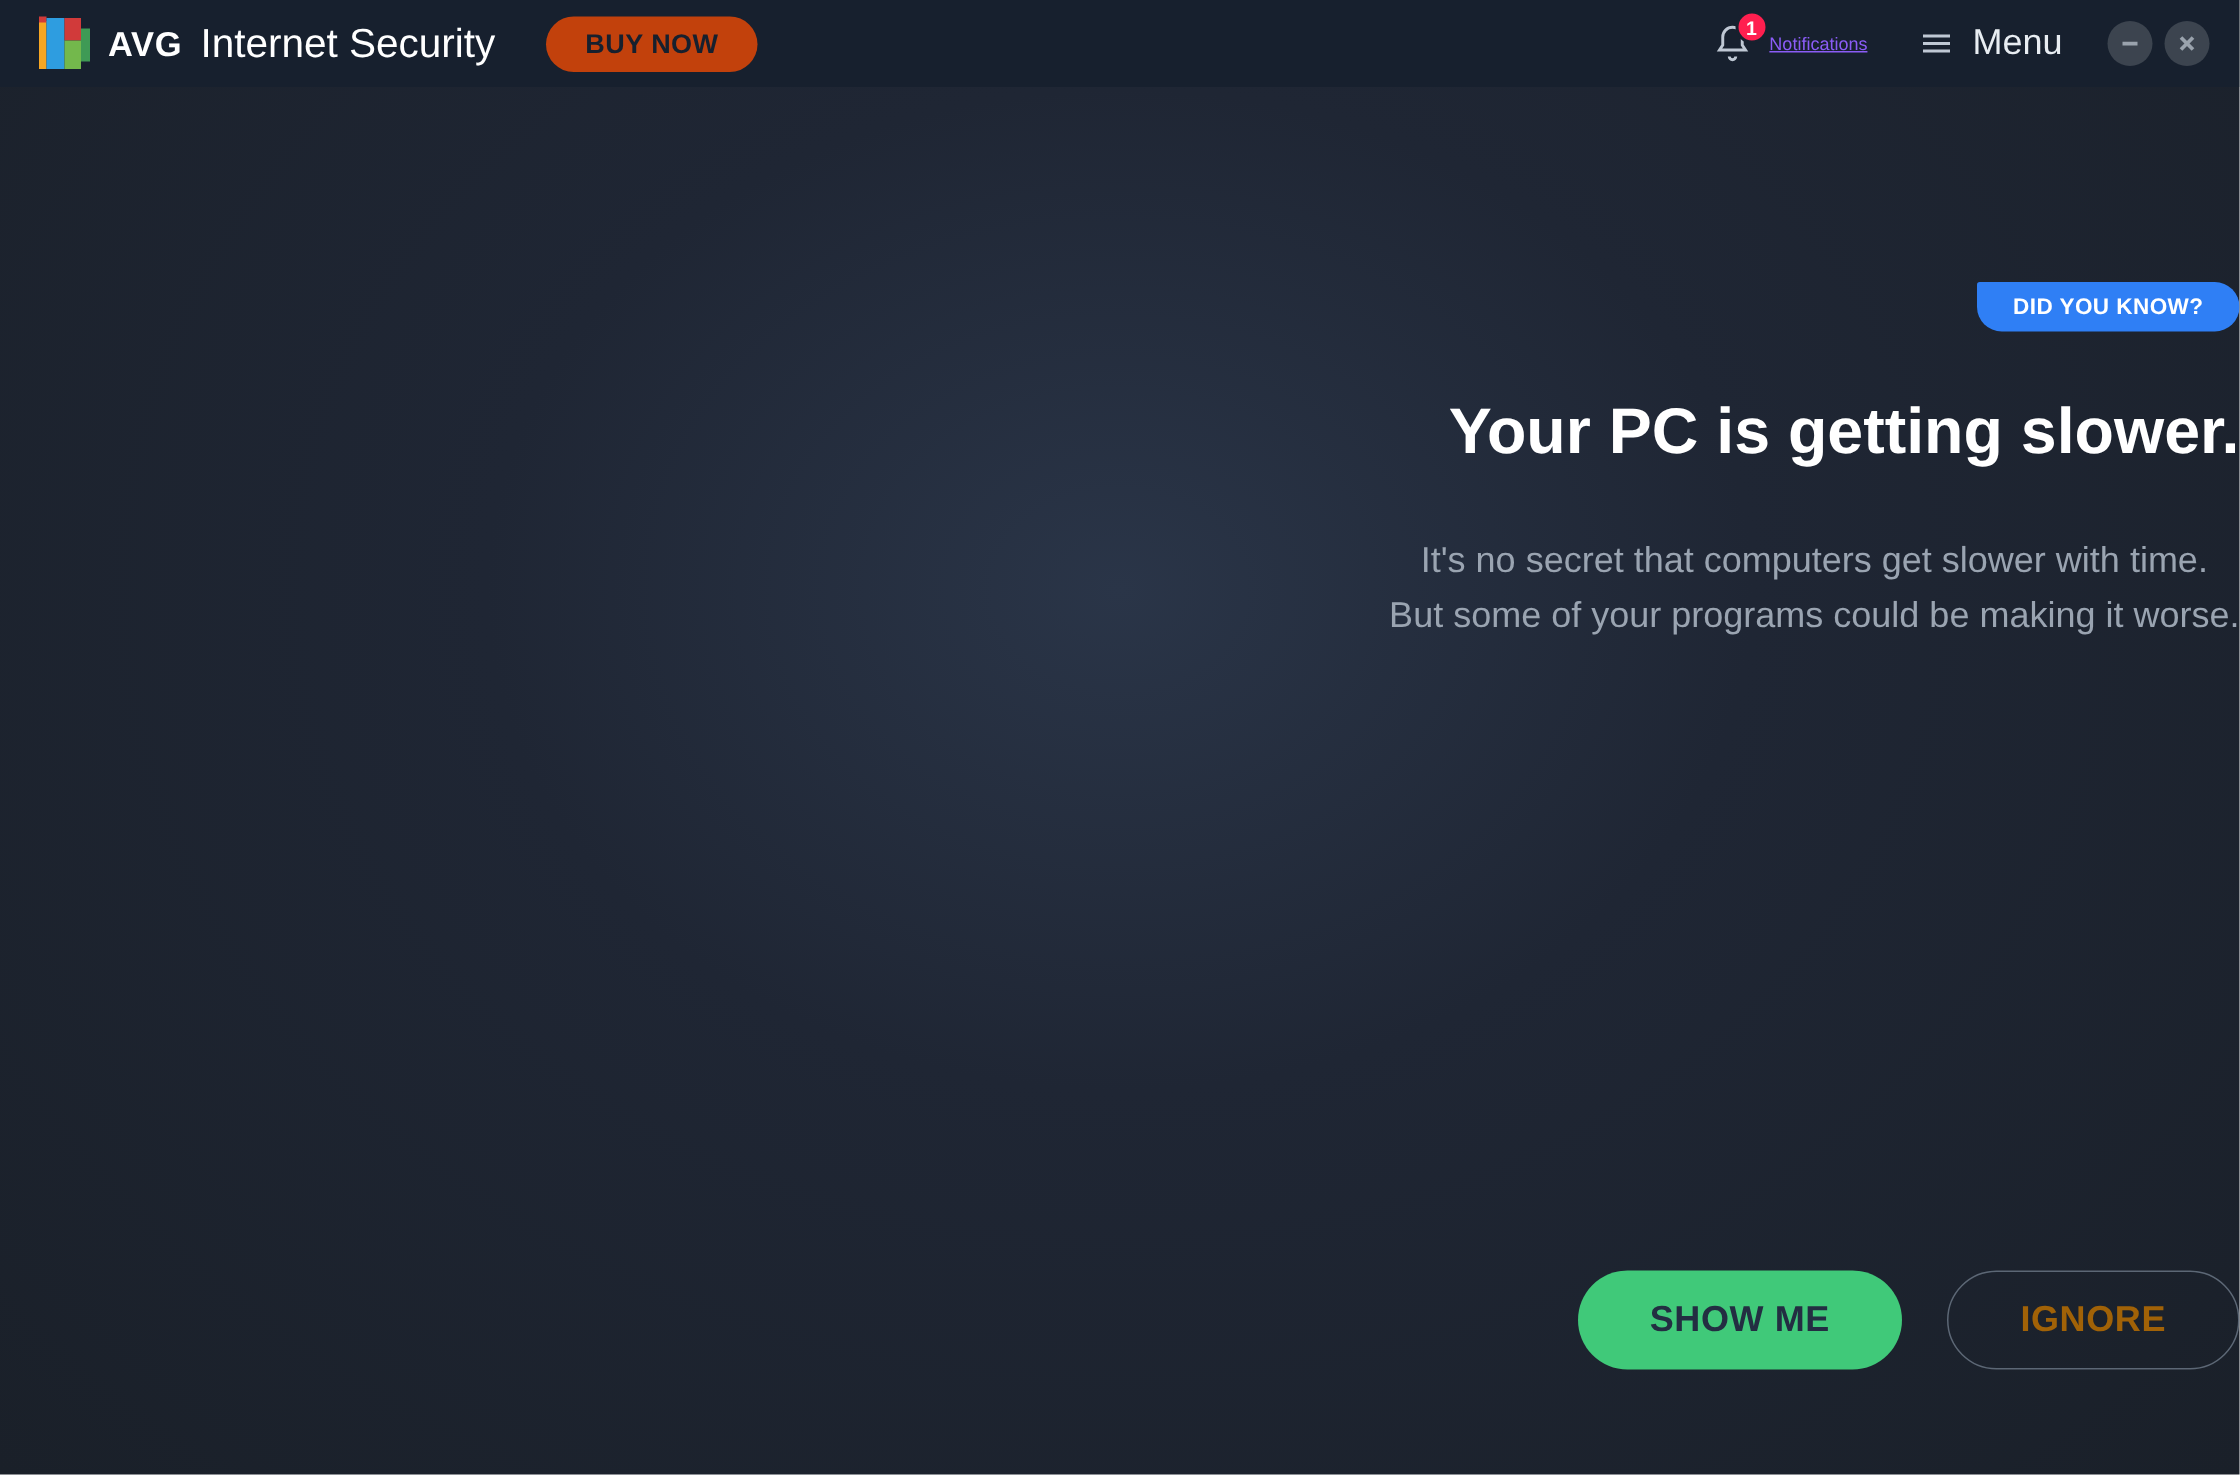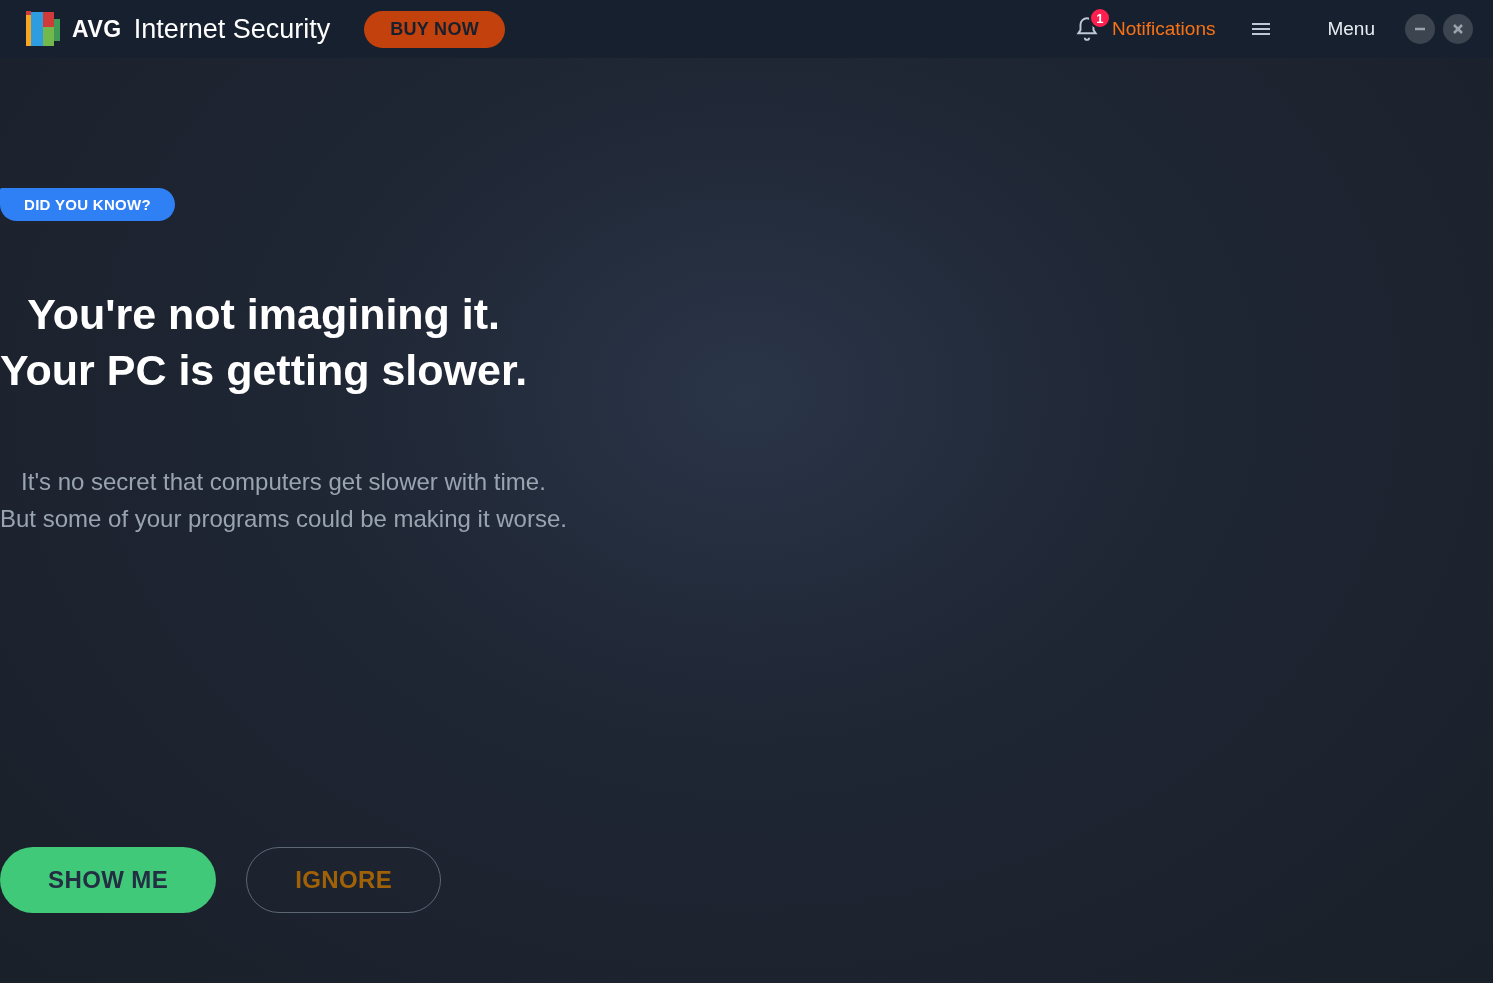--- a/index.html
+++ b/index.html
@@ -85,41 +85,41 @@
       font-weight: 700;
       width: 22px;
       height: 22px;
       border-radius: 50%;
       display: flex;
       align-items: center;
       justify-content: center;
       border: 2px solid #17202e;
     }
     .notif-label {
-      color: #f97316;
-      font-size: 19px;
+      color: #8b5cf6;
+      font-size: 12px;
+      text-decoration: underline;
     }
     .menu-wrap {
       display: flex;
       align-items: center;
       gap: 12px;
       cursor: pointer;
       margin-right: 22px;
     }
     .menu-icon {
       width: 24px;
       height: 24px;
       stroke: #bfc8d4;
       fill: none;
       stroke-width: 2;
     }
     .menu-label {
       color: #e8edf2;
-      font-size: 19px;
-      margin-left: 42px;
+      font-size: 24px;
     }
     .winbtn {
       width: 30px;
       height: 30px;
       border-radius: 50%;
       background: #3c444f;
       display: flex;
       align-items: center;
       justify-content: center;
       cursor: pointer;
@@ -130,23 +130,22 @@
       height: 14px;
       stroke: #9aa3ad;
       stroke-width: 2.5;
       fill: none;
     }
     .content {
       position: relative;
       height: calc(983px - 58px);
       display: flex;
       flex-direction: column;
-      align-items: flex-start;
+      align-items: flex-end;
       padding-top: 130px;
-      gap: 26px;
     }
     .pill {
       background: #2f7ff5;
       color: #ffffff;
       font-size: 15px;
       font-weight: 600;
       padding: 8px 24px;
       border-radius: 18px;
       border-top-left-radius: 2px;
       letter-spacing: 0.3px;
@@ -236,21 +235,20 @@
     <svg viewBox="0 0 14 14">
         <line x1="3" y1="3" x2="11" y2="11"></line>
         <line x1="11" y1="3" x2="3" y2="11"></line>
       </svg>
   </div>
 </div>
 
 <div class="content">
   <div class="pill">DID YOU KNOW?</div>
   <div class="headline">
-    <div>You're not imagining it.</div>
     <div>Your PC is getting slower.</div>
   </div>
   <div class="subtext">
     <div>It's no secret that computers get slower with time.</div>
     <div>But some of your programs could be making it worse.</div>
   </div>
   <div class="action-row">
     <button class="btn btn-primary">SHOW ME</button>
     <button class="btn btn-secondary">IGNORE</button>
   </div>

